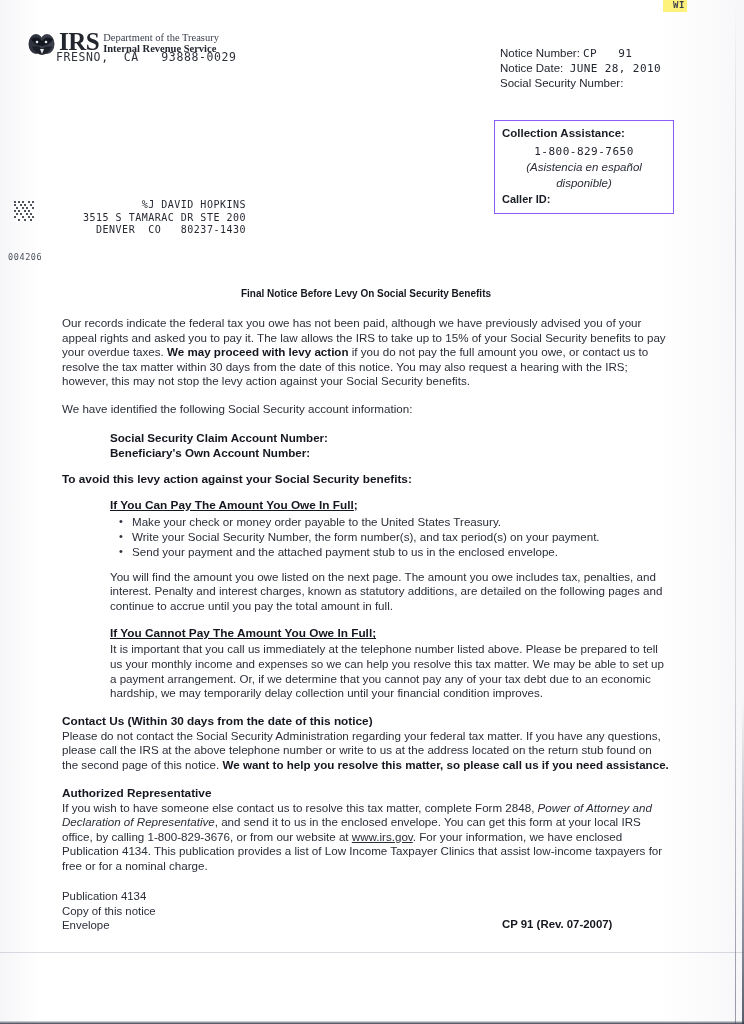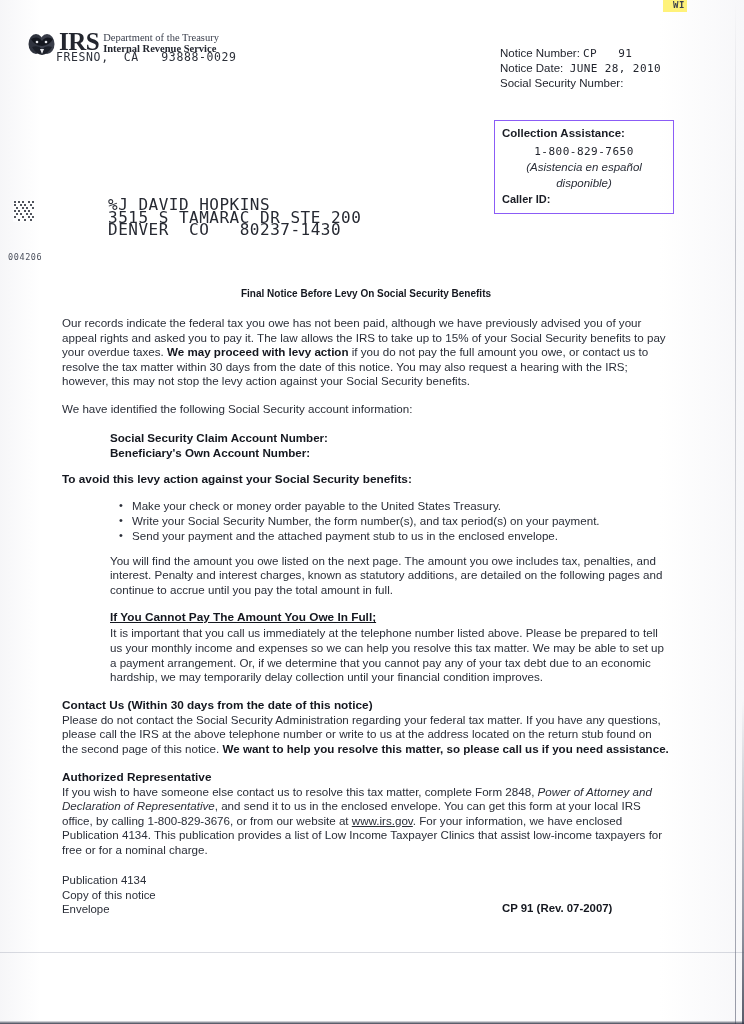--- a/index.html
+++ b/index.html
@@ -187,28 +187,29 @@
   .datamatrix {
     position: absolute;
     left: 13px;
     top: 200px;
     width: 22px;
     height: 22px;
     opacity: 0.82;
   }
   .address-block {
     position: absolute;
-    left: 108px;
+    left: 83px;
     top: 199px;
     font-family: "DejaVu Sans Mono", monospace;
-    font-size: 16px;
+    font-size: 10px;
     line-height: 12.5px;
     letter-spacing: 0.5px;
     color: #262932;
     white-space: pre;
+    text-align: right;
   }
   .seq-number {
     position: absolute;
     left: 8px;
     top: 252px;
     font-family: "DejaVu Sans Mono", monospace;
     font-size: 8.5px;
     letter-spacing: 0.6px;
     color: #4a4f5c;
   }
@@ -401,20 +402,21 @@
     <p class="para tight">We have identified the following Social Security account information:</p>
 
     <ul class="acct-list">
       <li>Social Security Claim Account Number:</li>
       <li>Beneficiary's Own Account Number:</li>
     </ul>
 
     <p class="lead-bold">To avoid this levy action against your Social Security benefits:</p>
 
     <div class="sub-section">
+      <div class="sub-head">If You Can Pay The Amount You Owe In Full;</div>
       <ul class="bullets">
         <li>Make your check or money order payable to the United States Treasury.</li>
         <li>Write your Social Security Number, the form number(s), and tax period(s) on your payment.</li>
         <li>Send your payment and the attached payment stub to us in the enclosed envelope.</li>
       </ul>
       <p class="sub-para">You will find the amount you owe listed on the next page.  The amount you owe includes tax, penalties, and interest.  Penalty and interest charges, known as statutory additions, are detailed on the following pages and continue to accrue until you pay the total amount in full.</p>
 
       <div class="sub-head">If You Cannot Pay The Amount You Owe In Full;</div>
       <p class="sub-para">It is important that you call us immediately at the telephone number listed above.  Please be prepared to tell us your monthly income and expenses so we can help you resolve this tax matter.  We may be able to set up a payment arrangement.  Or, if we determine that you cannot pay any of your tax debt due to an economic hardship, we may temporarily delay collection until your financial condition improves.</p>
     </div>

